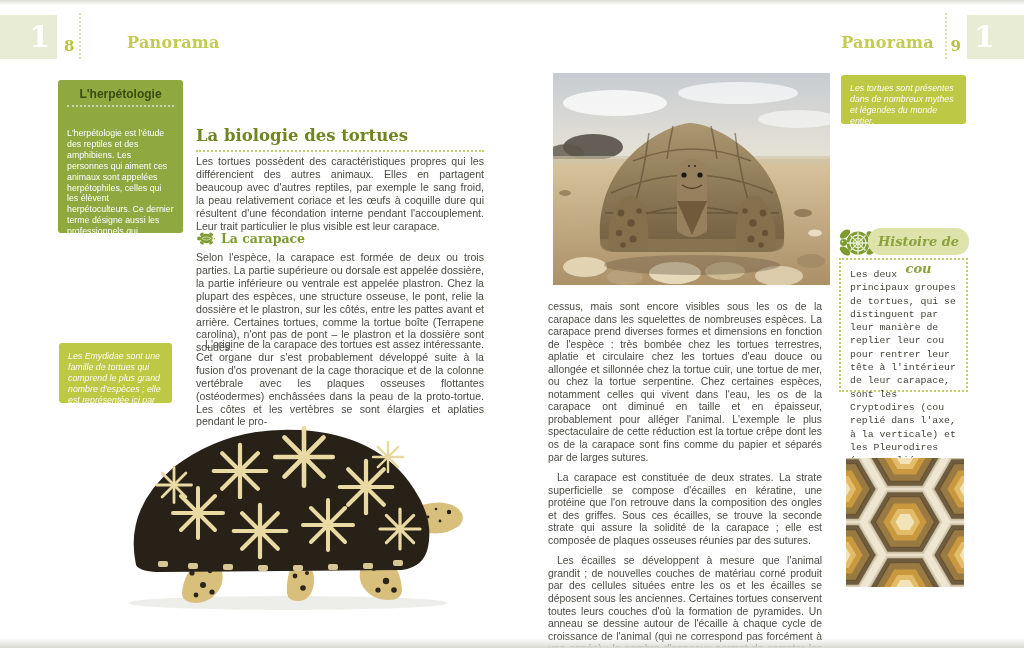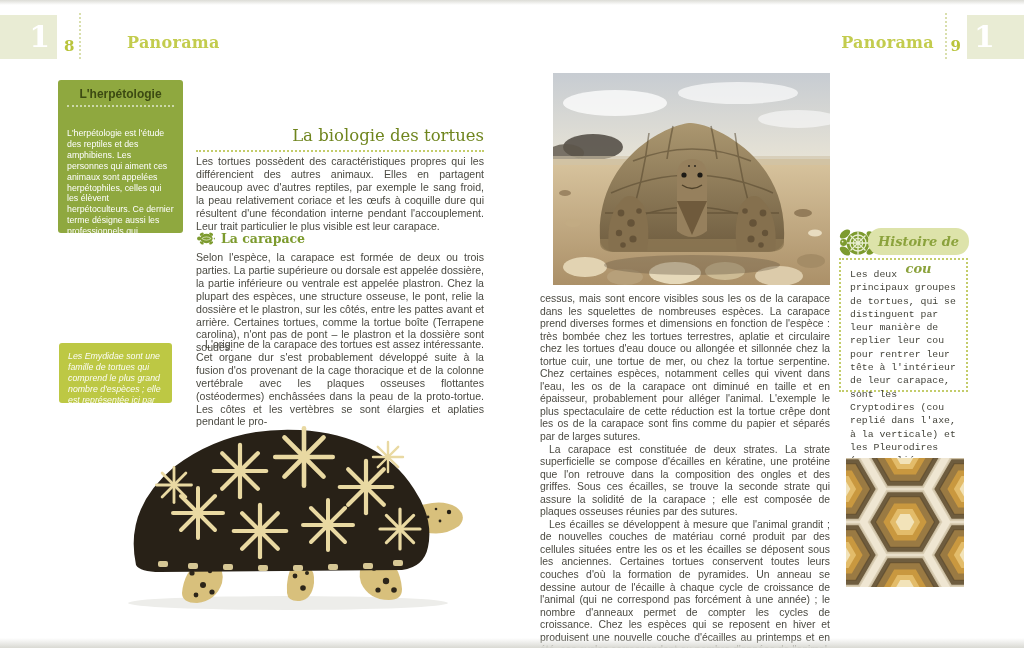--- a/index.html
+++ b/index.html
@@ -26,25 +26,25 @@
                  text-align:center;padding-bottom:4px;border-bottom:2px dotted rgba(255,255,255,.55);}
   .box-herp .bod{margin-top:21px;color:#ffffff;font-size:8.8px;line-height:10.9px;}
   .note-box{background:#bdc844;color:rgba(255,255,255,.95);font-style:italic;
             font-size:8.8px;line-height:11px;padding:8px 9px;}
   .box-emy{left:59px;top:343px;width:113px;height:60px;}
   .box-myth{left:841px;top:75px;width:125px;height:49px;}
   
   .col{position:absolute;text-align:justify;}
   .col-left{left:196px;width:288px;font-size:10.6px;line-height:12.9px;}
   .col-right{left:540px;width:290px;font-size:10.4px;line-height:12.55px;}
-  .col p{margin:0;}
+  .col p{margin:8px;}
   .indent{text-indent:9px;}
   .h-section{position:absolute;left:196px;top:126px;width:288px;
-             font-family:"DejaVu Serif",serif;font-weight:normal;font-size:16.5px;color:#6f851e;
-             padding-bottom:5px;border-bottom:2px dotted #c3cc6a;text-align:right;}
+             font-family:"DejaVu Serif",serif;font-weight:bold;font-size:16.5px;color:#6f851e;
+             padding-bottom:5px;border-bottom:2px dotted #c3cc6a;}
   .h-sub{position:absolute;left:196px;top:231px;display:flex;align-items:flex-end;gap:6px;
          font-family:"DejaVu Serif",serif;font-weight:bold;font-size:12.5px;color:#7d9b2f;}
   
   .hist-title{position:absolute;left:868px;top:228px;width:101px;height:27px;background:#dde3aa;
               color:#8ba23c;font-family:"DejaVu Serif",serif;font-weight:bold;font-style:italic;
               font-size:13px;line-height:27px;text-align:center;border-radius:13px;}
   .hist-body{position:absolute;left:839px;top:258px;width:129px;height:134px;box-sizing:border-box;
              border:2px dotted #c3cc6a;padding:8px 9px;font-family:Liberation Mono, monospace;
              font-size:9.8px;line-height:13.3px;color:#45453c;}
   .hist-icon{position:absolute;left:838px;top:225px;}
@@ -228,20 +228,21 @@
 
     <path d="M124,158 L124,104 Q124,86 139,86 Q154,86 154,104 L154,158 Q139,170 124,158 Z" fill="#96805d"></path>
     <path d="M124,128 L154,128 L139,162 Z" fill="#6f5a3c"></path>
     <circle cx="131" cy="102" r="2.6" fill="#1d1a15"></circle>
     <circle cx="147" cy="102" r="2.6" fill="#1d1a15"></circle>
     <circle cx="136" cy="93" r="1" fill="#2a241c"></circle>
     <circle cx="142" cy="93" r="1" fill="#2a241c"></circle>
     <path d="M129,112 Q139,119 149,112" fill="none" stroke="#4f4129" stroke-width="1.4"></path>
   </svg>
 
+  <div class="gbox note-box box-myth">Les tortues sont présentes dans de nombreux mythes et légendes du monde entier.</div>
 
   <div class="col col-right" style="top:293px;">
     <p>cessus, mais sont encore visibles sous les os de la carapace dans les squelettes de nombreuses espèces. La carapace prend diverses formes et dimensions en fonction de l'espèce : très bombée chez les tortues terrestres, aplatie et circulaire chez les tortues d'eau douce ou allongée et sillonnée chez la tortue cuir, une tortue de mer, ou chez la tortue serpentine. Chez certaines espèces, notamment celles qui vivent dans l'eau, les os de la carapace ont diminué en taille et en épaisseur, probablement pour alléger l'animal. L'exemple le plus spectaculaire de cette réduction est la tortue crêpe dont les os de la carapace sont fins comme du papier et séparés par de larges sutures.</p>
     <p class="indent">La carapace est constituée de deux strates. La strate superficielle se compose d'écailles en kératine, une protéine que l'on retrouve dans la composition des ongles et des griffes. Sous ces écailles, se trouve la seconde strate qui assure la solidité de la carapace ; elle est composée de plaques osseuses réunies par des sutures.</p>
     <p class="indent">Les écailles se développent à mesure que l'animal grandit ; de nouvelles couches de matériau corné produit par des cellules situées entre les os et les écailles se déposent sous les anciennes. Certaines tortues conservent toutes leurs couches d'où la formation de pyramides. Un anneau se dessine autour de l'écaille à chaque cycle de croissance de l'animal (qui ne correspond pas forcément à une année) ; le nombre d'anneaux permet de compter les cycles de croissance. Chez les espèces qui se reposent en hiver et produisent une nouvelle couche d'écailles au printemps et en été, ces cycles correspondent au nombre d'années de l'animal. Toutefois, beaucoup de tortues muent au fur et à mesure</p>
   </div>
 
   <svg class="hist-icon" width="40" height="37" viewBox="0 0 40 37">
     <g fill="#7d9b2f">
       <ellipse cx="7" cy="9" rx="6" ry="3.4" transform="rotate(-38 7 9)"></ellipse>

